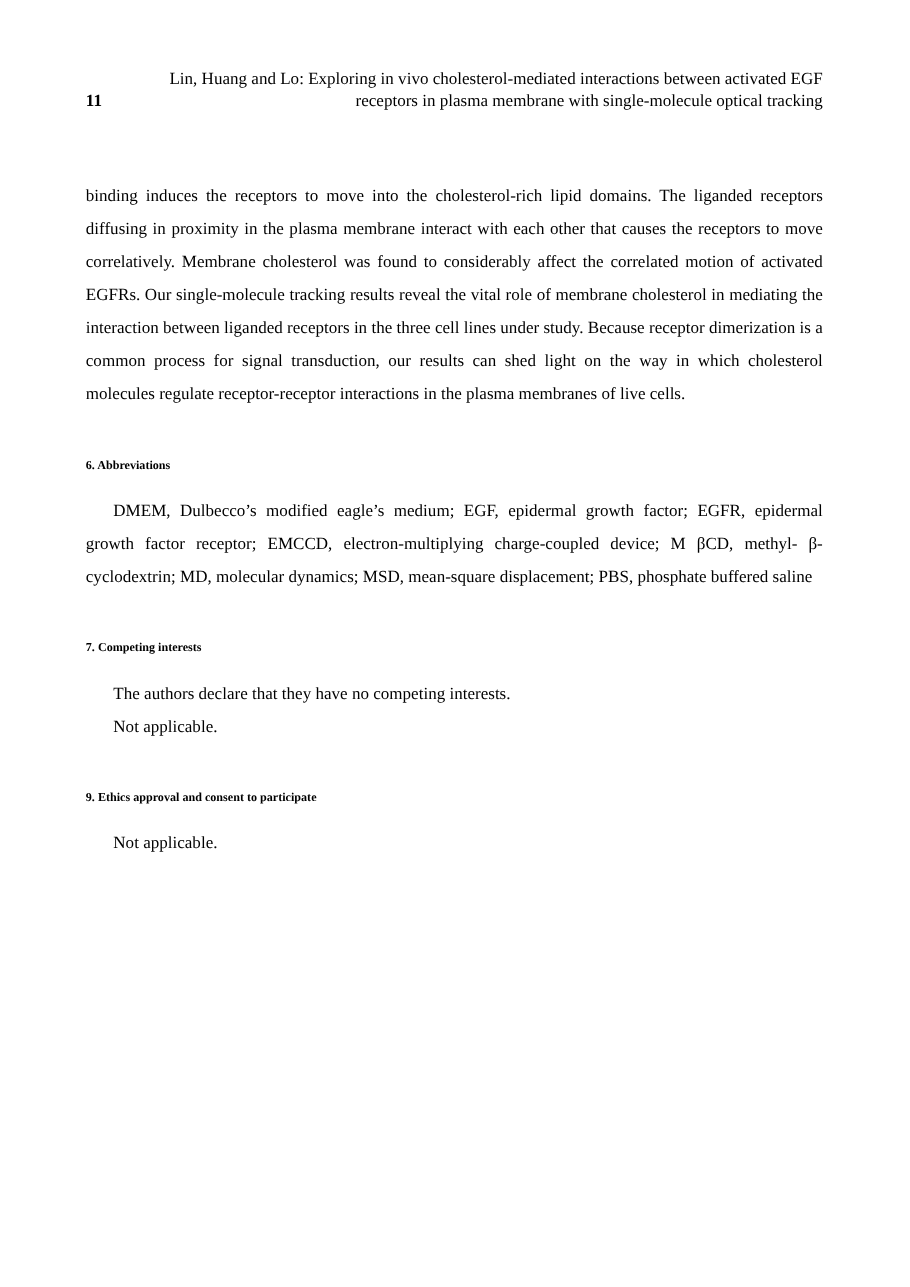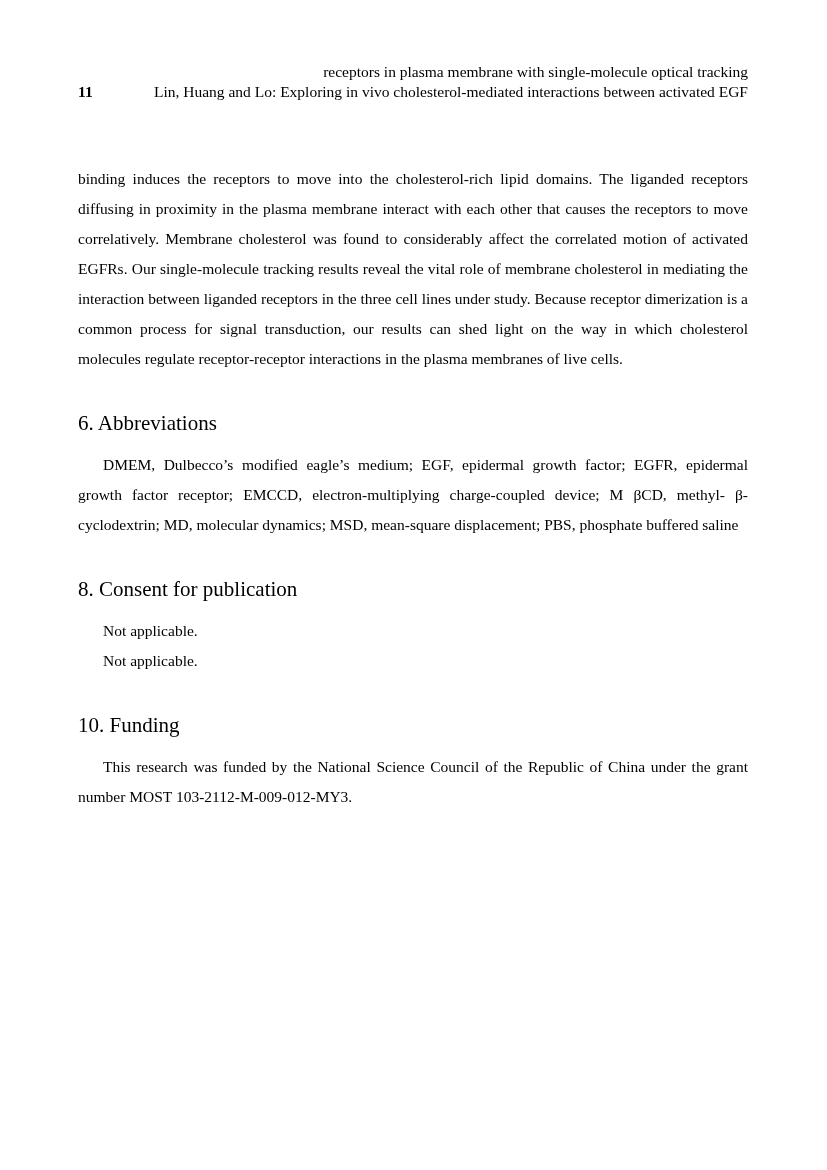--- a/index.html
+++ b/index.html
@@ -46,59 +46,59 @@
     line-height: 30px;
     text-align: justify;
   }
   .first-par {
     margin-top: 62px;
   }
   .indent {
     text-indent: 25px;
   }
   h2.section-heading {
-    font-size: 21px;
-    font-weight: normal;
+    font-size: 11px;
+    font-weight: bold;
     line-height: 22px;
     margin: 38px 0 16px 0;
   }
 </style>
 </head>
 <body>
 
 <div class="page">
   <div class="content">
 
     <header class="running-header">
       <div class="page-number">11</div>
       <div class="running-title">
+        <div>Lin, Huang and Lo: Exploring in vivo cholesterol-mediated interactions between activated EGF</div>
         <div>receptors in plasma membrane with single-molecule optical tracking</div>
-        <div>Lin, Huang and Lo: Exploring in vivo cholesterol-mediated interactions between activated EGF</div>
       </div>
     </header>
 
     <main>
 
       <p class="body-par first-par">binding induces the receptors to move into the cholesterol-rich lipid domains. The liganded receptors diffusing in proximity in the plasma membrane interact with each other that causes the receptors to move correlatively. Membrane cholesterol was found to considerably affect the correlated motion of activated EGFRs. Our single-molecule tracking results reveal the vital role of membrane cholesterol in mediating the interaction between liganded receptors in the three cell lines under study. Because receptor dimerization is a common process for signal transduction, our results can shed light on the way in which cholesterol molecules regulate receptor-receptor interactions in the plasma membranes of live cells.</p>
 
       <section>
         <h2 class="section-heading">6. Abbreviations</h2>
         <p class="body-par indent">DMEM, Dulbecco’s modified eagle’s medium; EGF, epidermal growth factor; EGFR, epidermal growth factor receptor; EMCCD, electron-multiplying charge-coupled device; M βCD, methyl- β-cyclodextrin; MD, molecular dynamics; MSD, mean-square displacement; PBS, phosphate buffered saline</p>
       </section>
 
-
       <section>
-        <h2 class="section-heading">8. Consent for publication</h2>
-        <p class="body-par indent">Not applicable.</p>
+        <h2 class="section-heading">7. Competing interests</h2>
+        <p class="body-par indent">The authors declare that they have no competing interests.</p>
       </section>
 
       <section>
         <p class="body-par indent">Not applicable.</p>
       </section>
 
       <section>
-        <h2 class="section-heading">10. Funding</h2>
-        <p class="body-par indent">This research was funded by the National Science Council of the Republic of China under the grant number MOST 103-2112-M-009-012-MY3.</p>
+        <h2 class="section-heading">9. Ethics approval and consent to participate</h2>
+        <p class="body-par indent">Not applicable.</p>
       </section>
+
 
     </main>
   </div>
 </div>
 
 </body></html>

